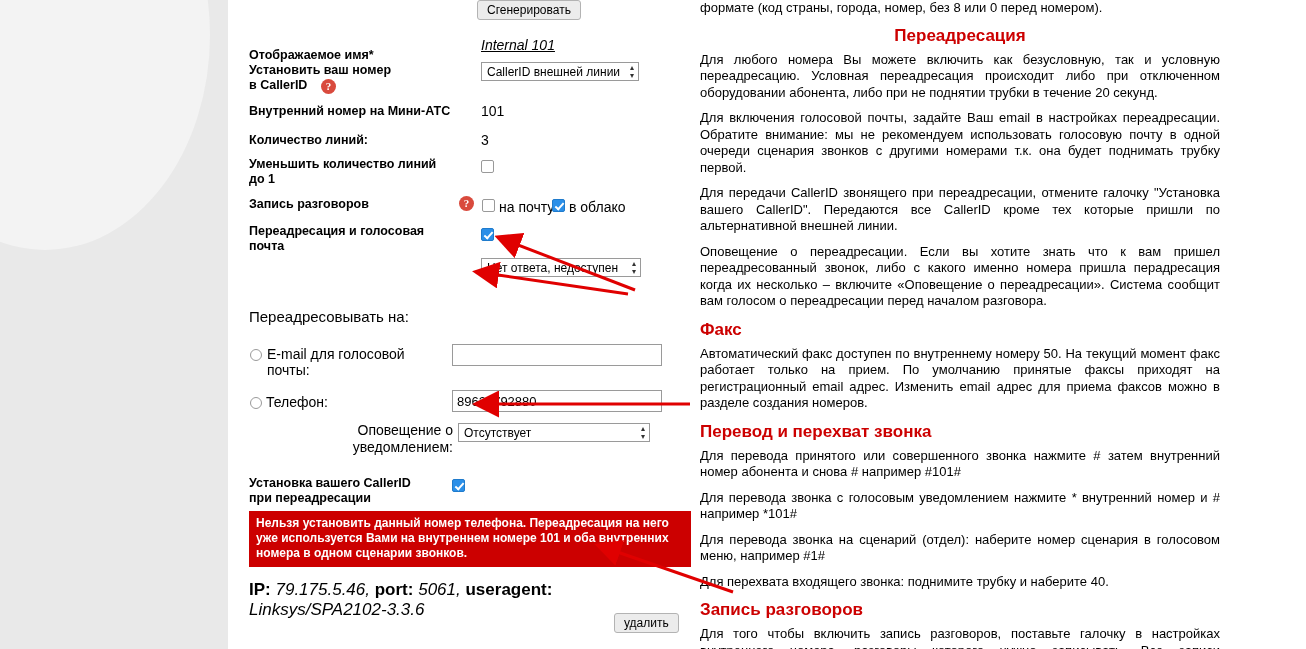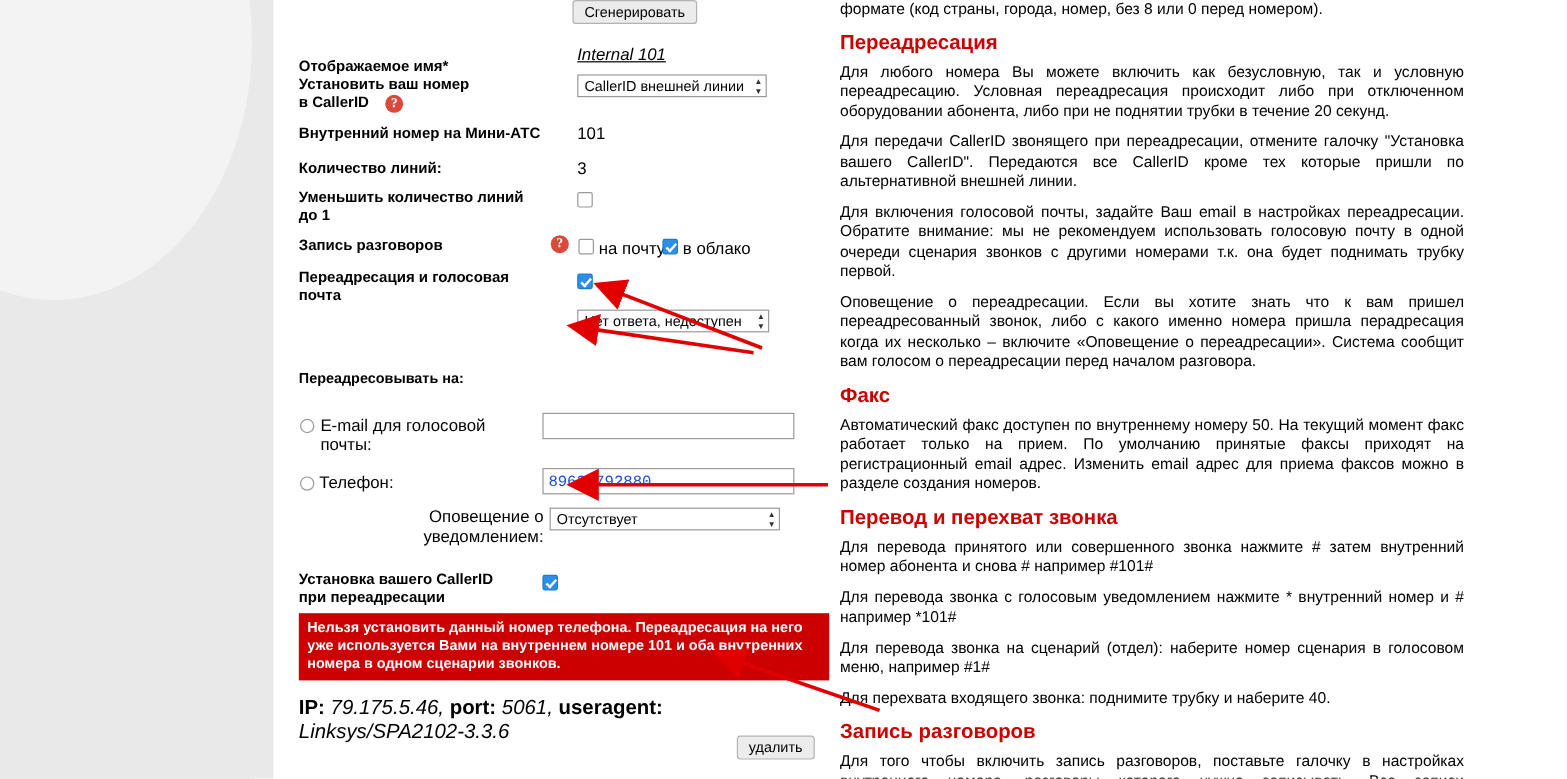--- a/index.html
+++ b/index.html
@@ -146,29 +146,29 @@
     border-radius: 50%;
     background: #fff;
     box-sizing: border-box;
   }
   .txtinput {
     position: absolute;
     box-sizing: border-box;
     border: 1px solid #9a9a9a;
     background: #fff;
     height: 22px;
-    font-family: Liberation Mono, monospace;
+    font-family: Liberation Sans, sans-serif;
     font-size: 13px;
     padding: 1px 4px;
-    color: #1d4ed8;
+    color: #000000;
   }
   .section-title {
     position: absolute;
-    font-weight: bold;
-    font-size: 12px;
+    font-weight: normal;
+    font-size: 15px;
   }
   .error-box {
     position: absolute;
     background: #cc0000;
     color: #ffffff;
     font-weight: bold;
     font-size: 12px;
     line-height: 15px;
     padding: 5px 7px 6px 7px;
     box-sizing: border-box;
@@ -324,24 +324,24 @@
     </div>
 
     <div style="position:absolute; left:386px; top:613px;">
       <button class="btn">удалить</button>
     </div>
   </div>
 
   <div class="help-col">
     <p class="help-p" style="margin-top:0; padding-top:0;">формате (код страны, города, номер, без 8 или 0 перед номером).</p>
 
-    <h3 class="help-h" style="margin-top:2px;">Переадресация</h3>
+    <h3 class="help-h" style="margin-top:2px;text-align:center;">Переадресация</h3>
     <p class="help-p">Для любого номера Вы можете включить как безусловную, так и условную переадресацию. Условная переадресация происходит либо при отключенном оборудовании абонента, либо при не поднятии трубки в течение 20 секунд.</p>
+    <p class="help-p">Для включения голосовой почты, задайте Ваш email в настройках переадресации. Обратите внимание: мы не рекомендуем использовать голосовую почту в одной очереди сценария звонков с другими номерами т.к. она будет поднимать трубку первой.</p>
     <p class="help-p">Для передачи CallerID звонящего при переадресации, отмените галочку "Установка вашего CallerID". Передаются все CallerID кроме тех которые пришли по альтернативной внешней линии.</p>
-    <p class="help-p">Для включения голосовой почты, задайте Ваш email в настройках переадресации. Обратите внимание: мы не рекомендуем использовать голосовую почту в одной очереди сценария звонков с другими номерами т.к. она будет поднимать трубку первой.</p>
     <p class="help-p">Оповещение о переадресации. Если вы хотите знать что к вам пришел переадресованный звонок, либо с какого именно номера пришла перадресация когда их несколько – включите «Оповещение о переадресации». Система сообщит вам голосом о переадресации перед началом разговора.</p>
 
     <h3 class="help-h">Факс</h3>
     <p class="help-p">Автоматический факс доступен по внутреннему номеру 50. На текущий момент факс работает только на прием. По умолчанию принятые факсы приходят на регистрационный email адрес. Изменить email адрес для приема факсов можно в разделе создания номеров.</p>
 
     <h3 class="help-h">Перевод и перехват звонка</h3>
     <p class="help-p">Для перевода принятого или совершенного звонка нажмите # затем внутренний номер абонента и снова # например #101#</p>
     <p class="help-p">Для перевода звонка с голосовым уведомлением нажмите * внутренний номер и # например *101#</p>
     <p class="help-p">Для перевода звонка на сценарий (отдел): наберите номер сценария в голосовом меню, например #1#</p>
     <p class="help-p">Для перехвата входящего звонка: поднимите трубку и наберите 40.</p>

